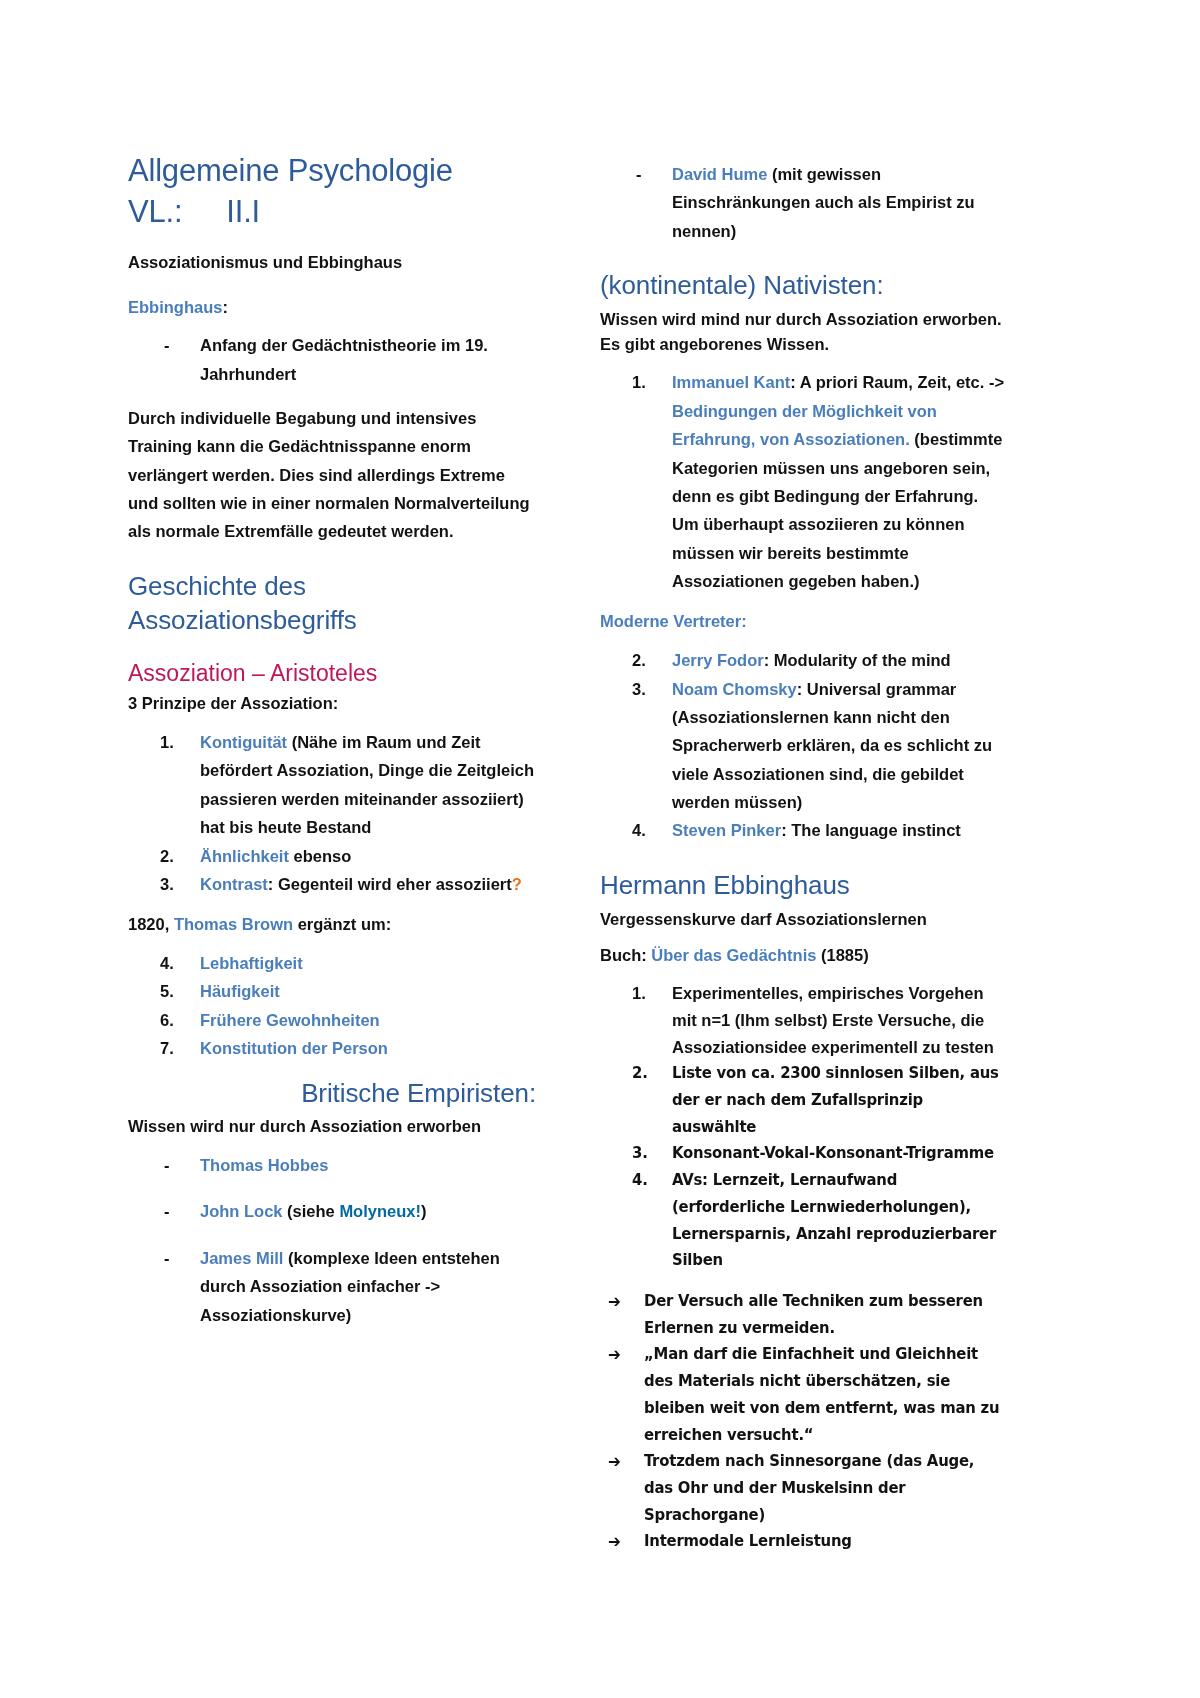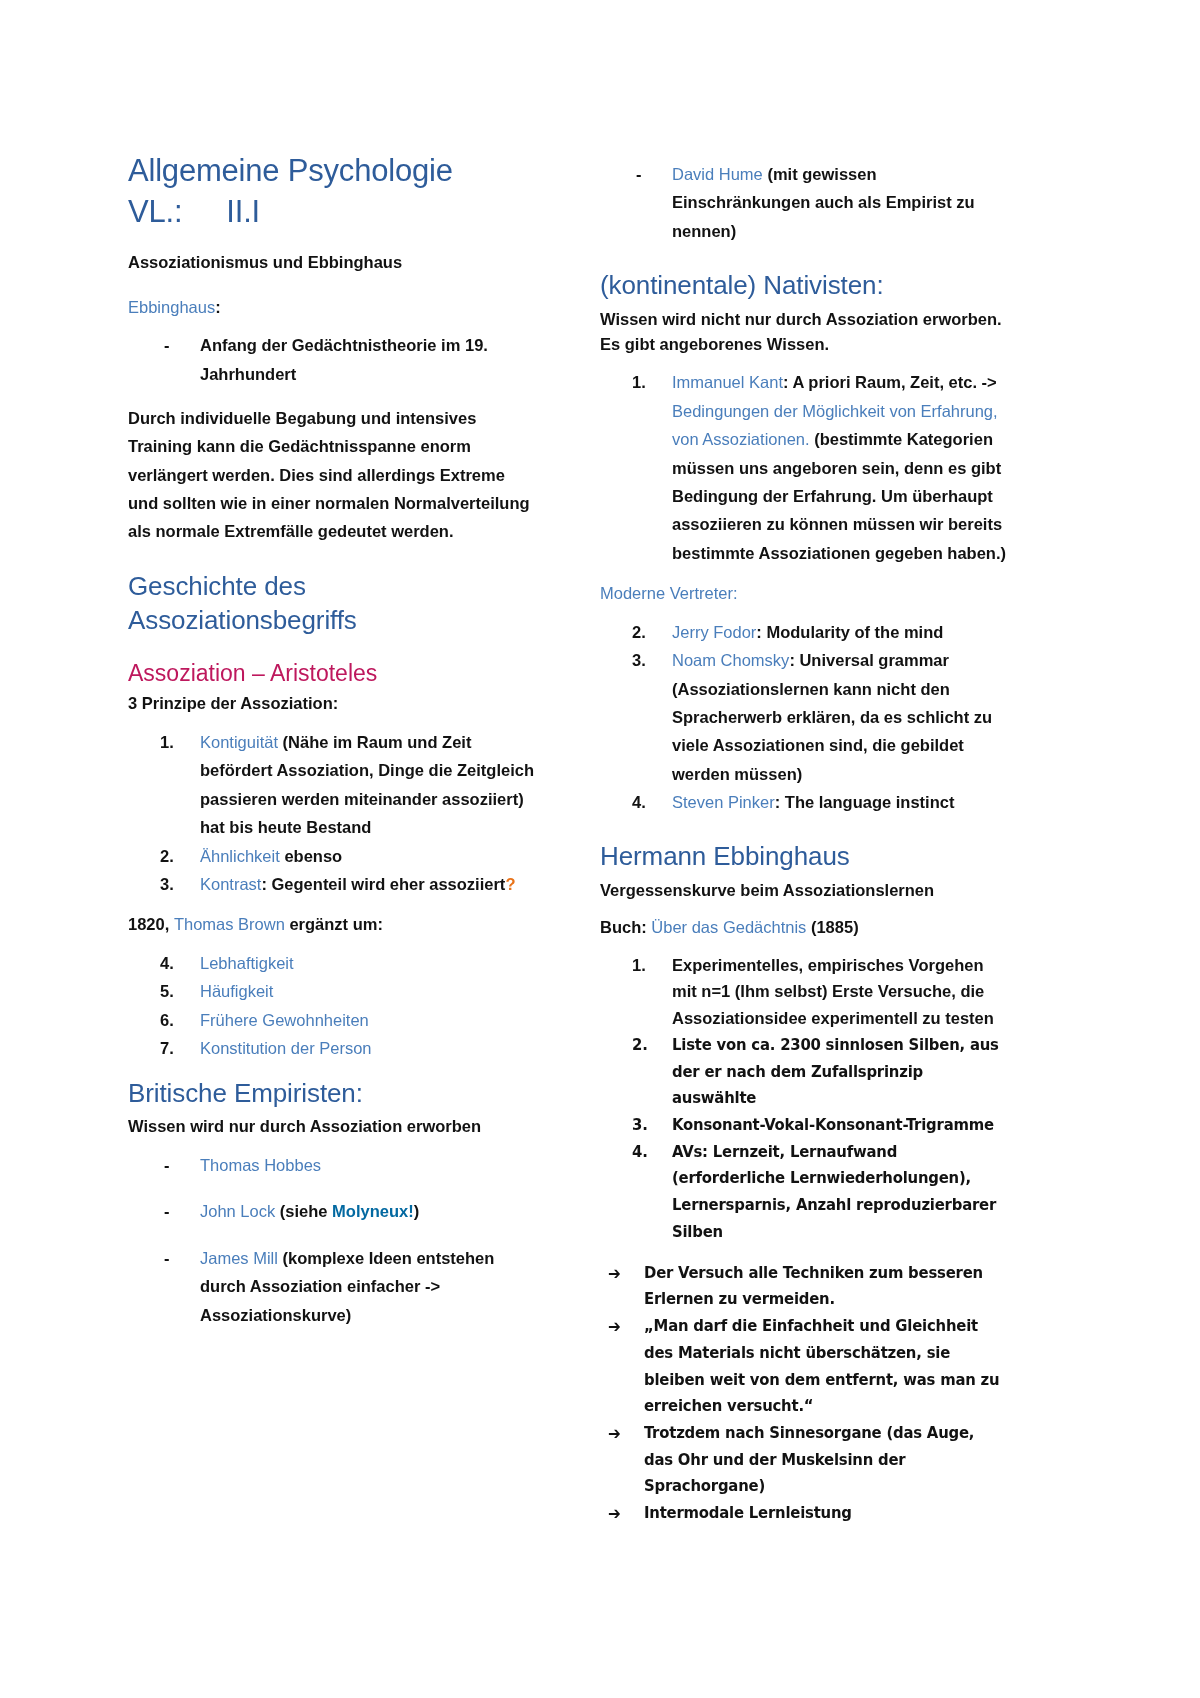--- a/index.html
+++ b/index.html
@@ -67,21 +67,21 @@
     color: #121212;
   }
   p.body.nogap { margin-bottom: 0; }
   .sub {
     font-size: 16.5px;
     line-height: 1.5;
     font-weight: 600;
     color: #121212;
     margin: 0 0 12px 0;
   }
-  .blue { color: #4A7EBB; font-weight: 400; }
+  .blue { color: #4A7EBB; font-weight: 700; }
   .orange { color: #E8731A; font-weight: 700; }
   .red { color: #0369a1; font-weight: 700; }
   .black { color: #121212; font-weight: 600; }
 
   
   ol.num, ul.dash, ul.arrow {
     margin: 10px 0 14px 0;
     padding: 0;
     list-style: none;
   }
@@ -197,21 +197,21 @@
           <span class="marker">6.</span>
           <span class="blue">Frühere Gewohnheiten</span>
         </li>
         <li>
           <span class="marker">7.</span>
           <span class="blue">Konstitution der Person</span>
         </li>
       </ol>
 
 
-      <div class="h2" style="margin-top:0;">
+      <div class="h2" style="margin-top:0;text-align:right;">
         <span>Britische Empiristen</span><span>:</span>
       </div>
 
       <p class="sub">Wissen wird nur durch Assoziation erworben</p>
 
       <ul class="dash">
         <li>
           <span class="marker">-</span>
           <span class="blue">Thomas Hobbes</span>
         </li>
@@ -231,21 +231,21 @@
 
       <ul class="dash">
         <li>
           <span class="marker">-</span>
           <span class="blue">David Hume</span><span> (mit gewissen Einschränkungen auch als Empirist zu nennen)</span>
         </li>
       </ul>
 
       <div class="h2">(kontinentale) Nativisten:</div>
 
-      <p class="sub">Wissen wird nicht nur durch Assoziation erworben. Es gibt angeborenes Wissen.</p>
+      <p class="sub">Wissen wird mind nur durch Assoziation erworben. Es gibt angeborenes Wissen.</p>
 
       <ol class="num">
         <li>
           <span class="marker">1.</span>
           <span class="blue">Immanuel Kant</span><span>: A priori Raum, Zeit, etc. -&gt; </span><span class="blue">Bedingungen der Möglichkeit von Erfahrung, von Assoziationen.</span><span> (bestimmte Kategorien müssen uns angeboren sein, denn es gibt Bedingung der Erfahrung. Um überhaupt assoziieren zu können müssen wir bereits bestimmte Assoziationen gegeben haben.)</span>
         </li>
       </ol>
 
       <p class="sub">
         <span class="blue">Moderne Vertreter:</span>
@@ -261,21 +261,21 @@
           <span class="blue">Noam Chomsky</span><span>: Universal grammar (Assoziationslernen kann nicht den Spracherwerb erklären, da es schlicht zu viele Assoziationen sind, die gebildet werden müssen)</span>
         </li>
         <li>
           <span class="marker">4.</span>
           <span class="blue">Steven Pinker</span><span>: The language instinct</span>
         </li>
       </ol>
 
       <div class="h2">Hermann Ebbinghaus</div>
 
-      <p class="sub">Vergessenskurve beim Assoziationslernen</p>
+      <p class="sub">Vergessenskurve darf Assoziationslernen</p>
 
       <p class="sub">
         <span>Buch: </span><span class="blue">Über das Gedächtnis</span><span> (1885)</span>
       </p>
 
       <ol class="num cond-list tightlist">
         <li>
           <span class="marker">1.</span>
           <span>Experimentelles, empirisches Vorgehen mit n=1 (Ihm selbst) Erste Versuche, die Assoziationsidee experimentell zu testen</span>
         </li>

